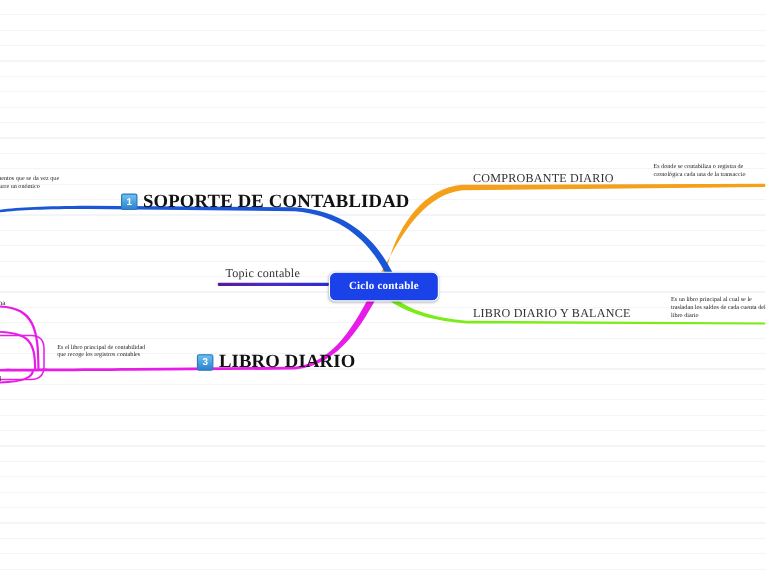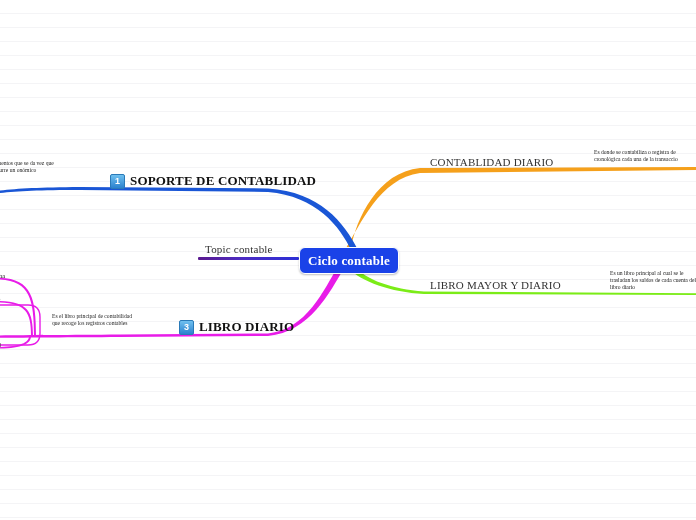--- a/index.html
+++ b/index.html
@@ -26,41 +26,41 @@
   
   .root{
     left:299px;top:247px;
     width:98px;height:25px;
     background:#1a42e8;
     border:1px solid #ffffff;
     border-radius:6px;
     box-shadow:0 1px 2px rgba(0,0,0,.25);
     color:#ffffff;
     font-weight:bold;
-    font-size:13px;
+    font-size:10px;
     display:flex;align-items:center;justify-content:center;
     letter-spacing:.2px;
   }
 
   
   .topic{display:flex;align-items:center;gap:5px;}
   .badge{
     display:inline-block;
     width:13px;height:13px;line-height:13px;
     text-align:center;
     background:#3c9ae0;
     background-image:linear-gradient(#6fc0ef,#2c82cf);
     border:1px solid #2a7ab8;
     border-radius:2px;
     color:#ffffff;
     font-family:"Liberation Sans", sans-serif;
     font-size:9px;font-weight:bold;
   }
   .topic-label{
-    font-size:13px;font-weight:bold;color:#111111;
+    font-size:17px;font-weight:bold;color:#111111;
     letter-spacing:.15px;
   }
   .plain-label{
     font-size:11px;color:#333333;letter-spacing:.2px;
   }
   .small-note{
     font-size:5.6px;line-height:7.2px;color:#222222;
     white-space:normal;
   }
   .sub-label{font-size:6.5px;color:#222222;}
@@ -153,25 +153,25 @@
   <div class="node topic" id="topic-librodiario">
     <span class="badge">3</span>
     <span class="topic-label">LIBRO DIARIO</span>
   </div>
 
   <div class="node" id="topic-principal">
     <span class="plain-label">Topic contable</span>
   </div>
 
   <div class="node" id="topic-comprobante">
-    <span class="plain-label">CONTABLIDAD DIARIO</span>
+    <span class="plain-label">COMPROBANTE DIARIO</span>
   </div>
 
   <div class="node" id="topic-libromayor">
-    <span class="plain-label">LIBRO MAYOR Y DIARIO</span>
+    <span class="plain-label">LIBRO DIARIO Y BALANCE</span>
   </div>
 
   <div class="node small-note" id="note-comprobante">
     <div>Es donde se contabiliza o registra de</div>
     <div>cronológica cada una de la transaccio</div>
   </div>
 
   <div class="node small-note" id="note-libromayor">Es un libro principal al cual se le trasladan  los saldos de cada cuenta del libro diario</div>
 
   <div class="node small-note" id="note-soporte">umentos que se da vez que ocurre un onómico</div>

